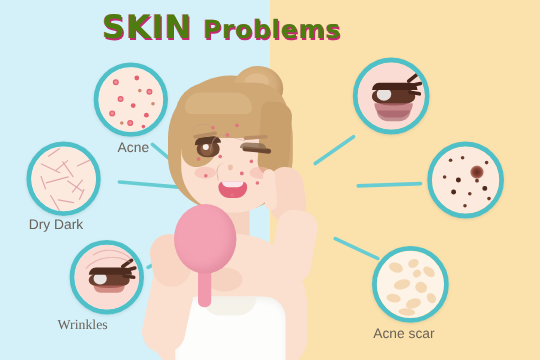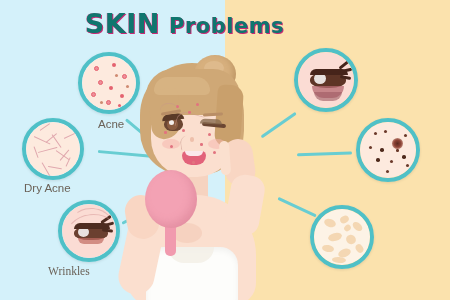--- a/index.html
+++ b/index.html
@@ -3,21 +3,21 @@
 <meta charset="utf-8">
 <style>
   html,body{margin:0;padding:0;}
   body{width:450px;height:300px;overflow:hidden;font-family:"Liberation Sans",sans-serif;}
   #scene{position:relative;width:450px;height:300px;overflow:hidden;background:#d4f1fa;}
   .bg-left{position:absolute;left:0;top:0;width:225px;height:300px;background:#d4f1fa;}
   .bg-right{position:absolute;left:225px;top:0;width:225px;height:300px;background:#fbe2ad;}
   #title{
     position:absolute;left:0;top:8px;width:369px;text-align:center;
     font-family:"DejaVu Sans",sans-serif;font-weight:bold;font-size:25px;
-    letter-spacing:.5px;color:#0f766e;
+    letter-spacing:.5px;color:#4d7c0f;
     text-shadow:1px 1px 0 #c62a74, -0.5px 0 0 #f982b6;
     z-index:30;
   }
   #title .big{font-size:27px;}
   #title .sm{font-size:21px;}
   .conn{position:absolute;background:#68cdd2;height:2.5px;transform-origin:0 50%;border-radius:2px;z-index:4;}
   .lens{position:absolute;border-radius:50%;border:4px solid #4fc0c7;box-sizing:border-box;overflow:hidden;z-index:8;
         box-shadow:0 1px 3px rgba(0,0,0,.10);}
   .lens .inner{position:absolute;inset:0;border-radius:50%;}
   .lbl{position:absolute;color:#6b6258;font-size:11.5px;font-family:"Liberation Sans",sans-serif;white-space:nowrap;z-index:20;}
@@ -140,21 +140,21 @@
       <div class="crack" style="left:30px;top:28px;width:16px;transform:rotate(35deg);"></div>
       <div class="crack" style="left:16px;top:40px;width:18px;transform:rotate(60deg);"></div>
       <div class="crack" style="left:34px;top:38px;width:14px;transform:rotate(-50deg);"></div>
       <div class="crack" style="left:8px;top:24px;width:12px;transform:rotate(70deg);"></div>
       <div class="crack" style="left:38px;top:16px;width:12px;transform:rotate(-25deg);"></div>
       <div class="crack" style="left:22px;top:44px;width:14px;transform:rotate(10deg);"></div>
       <div class="crack" style="left:40px;top:44px;width:10px;transform:rotate(-65deg);"></div>
       <div class="crack" style="left:14px;top:8px;width:12px;transform:rotate(-35deg);"></div>
     </div>
   </div>
-  <div class="lbl" style="left:24px;top:182px;">Dry Acne</div>
+  <div class="lbl" style="left:24px;top:182px;">Dry Dark</div>
 
   <div class="lens" style="left:58px;top:200px;width:62px;height:62px;">
     <div class="inner" style="background:#fbdcd4;">
       <div style="position:absolute;left:12px;top:22px;width:34px;height:14px;background:#6b4030;border-radius:50% 50% 45% 45%;"></div>
       <div style="position:absolute;left:16px;top:23px;width:11px;height:10px;background:#fff;border-radius:50%;opacity:.85;"></div>
       <div style="position:absolute;left:12px;top:19px;width:36px;height:6px;background:#4e2c20;border-radius:12px 12px 0 0;"></div>
       <div style="position:absolute;left:38px;top:14px;width:12px;height:3px;background:#4e2c20;border-radius:2px;transform:rotate(-35deg);"></div>
       <div style="position:absolute;left:40px;top:19px;width:12px;height:3px;background:#4e2c20;border-radius:2px;transform:rotate(-15deg);"></div>
       <div style="position:absolute;left:40px;top:25px;width:11px;height:3px;background:#4e2c20;border-radius:2px;transform:rotate(8deg);"></div>
       <div style="position:absolute;left:16px;top:34px;width:26px;height:6px;background:#c06b62;border-radius:0 0 12px 12px;opacity:.7;"></div>
@@ -203,14 +203,15 @@
       <div class="scarp" style="left:38px;top:14px;width:11px;height:7px;transform:rotate(40deg);"></div>
       <div class="scarp" style="left:14px;top:24px;width:14px;height:8px;transform:rotate(-15deg);"></div>
       <div class="scarp" style="left:32px;top:26px;width:10px;height:9px;transform:rotate(30deg);"></div>
       <div class="scarp" style="left:8px;top:36px;width:12px;height:7px;transform:rotate(10deg);"></div>
       <div class="scarp" style="left:24px;top:40px;width:13px;height:8px;transform:rotate(-20deg);"></div>
       <div class="scarp" style="left:41px;top:36px;width:9px;height:7px;transform:rotate(55deg);"></div>
       <div class="scarp" style="left:18px;top:48px;width:14px;height:6px;transform:rotate(5deg);"></div>
       <div class="scarp" style="left:30px;top:16px;width:7px;height:6px;transform:rotate(-40deg);"></div>
     </div>
   </div>
+  <div class="lbl" style="left:311px;top:273px;">Acne scar</div>
 
 </div>
 
 </body></html>

